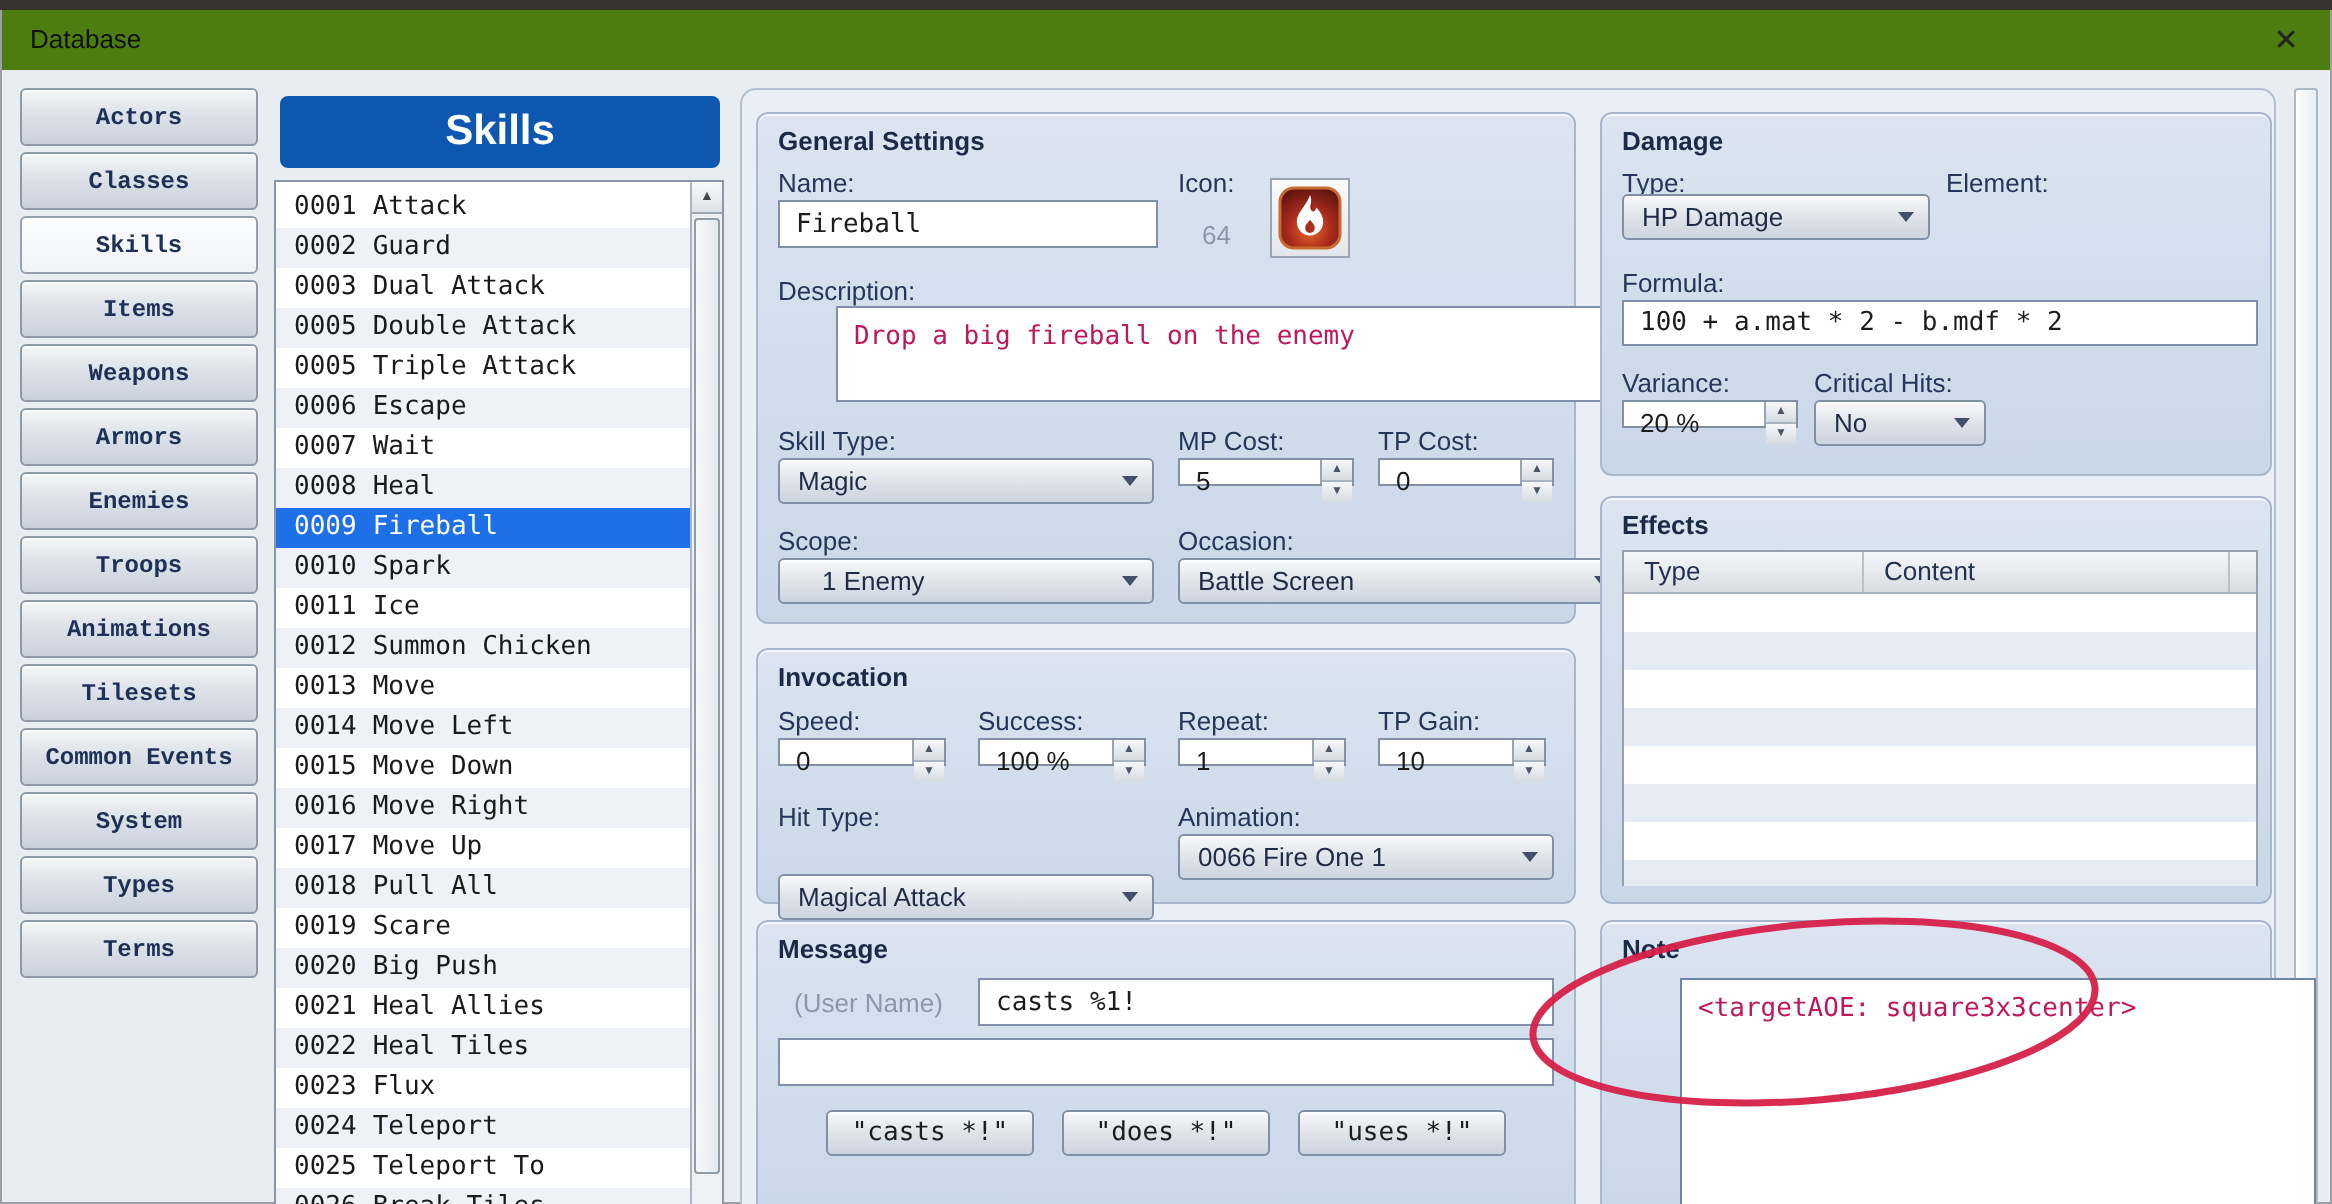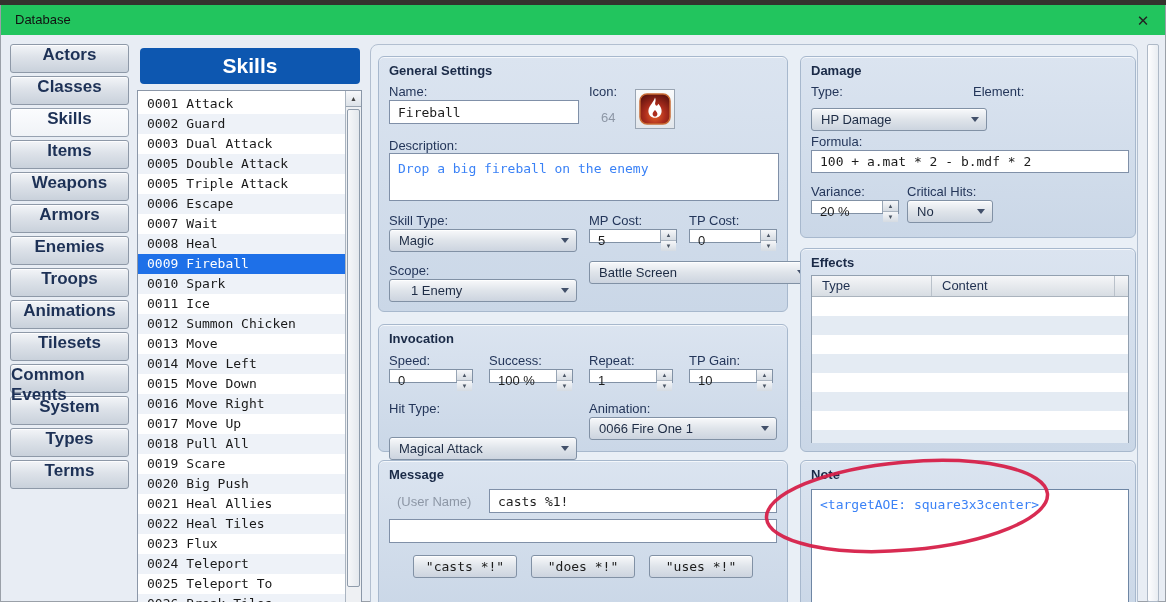--- a/index.html
+++ b/index.html
@@ -4,34 +4,35 @@
 <style>
   * { margin:0; padding:0; box-sizing:border-box; }
   html,body { width:1166px; height:602px; }
   body {
     position:relative; overflow:hidden;
     background:#e8edf4;
     font-family:"Liberation Sans", sans-serif;
     box-shadow: inset 0 0 0 1px #9aa0a8;
   }
   .topstrip { position:absolute; left:0; top:0; width:1166px; height:5px; background:#34332e; }
-  .titlebar { position:absolute; left:1px; top:5px; width:1164px; height:30px; background:#22c55e; }
+  .titlebar { position:absolute; left:1px; top:5px; width:1164px; height:30px; background:#4d7c0f; }
   .title-text { position:absolute; left:14px; top:7px; font-size:13px; color:#111; }
   .close-btn { position:absolute; right:10px; top:5px; width:24px; height:22px; text-align:center;
                font-size:15px; color:#222; line-height:22px; cursor:default; }
 
   
   .sidebar { position:absolute; left:10px; top:44px; width:119px; }
   .side-btn {
     width:119px; height:29px; margin-bottom:3px;
     background:linear-gradient(180deg,#f3f5f8 0%,#dde2e9 45%,#c9d1db 100%);
     border:1px solid #8e99a8; border-radius:3px;
-    font-size:17px; font-weight:600; color:#1d3156;
-    display:flex; align-items:flex-start; justify-content:center;
+    font-size:12px; font-weight:600; color:#1d3156;
+    display:flex; align-items:center; justify-content:center;
     box-shadow: inset 0 1px 0 rgba(255,255,255,.8);
+    font-family: Liberation Mono, monospace;
   }
   .side-btn.selected {
     background:linear-gradient(180deg,#fbfcfe 0%,#f0f3f7 100%);
     border-color:#97a2b1;
   }
 
   
   .skills-banner {
     position:absolute; left:140px; top:48px; width:220px; height:36px;
     background:#0d57b0; border-radius:4px;
@@ -87,22 +88,22 @@
   .lbl { position:absolute; font-size:13px; color:#24365a; white-space:nowrap; }
   .lbl.gray { color:#8d97a6; }
 
   .txt-input {
     position:absolute; height:24px; background:#fff; border:1px solid #8090a8;
     font-family:"DejaVu Sans Mono", monospace; font-size:13px; color:#1c1c1c;
     padding:0 0 0 8px; outline:none;
   }
   .txt-area {
     position:absolute; background:#fff; border:1px solid #8090a8;
-    font-family:"DejaVu Sans Mono", monospace; font-size:13px; color:#3b82f6;
-    padding:6px 8px; line-height:17px; overflow:hidden; white-space:pre;
+    font-family:"DejaVu Sans Mono", monospace; font-size:13px; color:#be185d;
+    padding:6px 8px; line-height:17px; overflow:hidden; white-space:pre;margin-left:29px;
   }
   .dropdown {
     position:absolute; height:23px;
     background:linear-gradient(180deg,#f8f9fb 0%,#dfe4ea 50%,#ccd4df 100%);
     border:1px solid #8191a5; border-radius:3px;
     display:flex; align-items:center; justify-content:space-between;
     padding:0 7px 0 9px; font-size:13px; color:#1e2c45;
     box-shadow: inset 0 1px 0 rgba(255,255,255,.8);
   }
   .dd-arrow { width:0; height:0; border-left:4px solid transparent; border-right:4px solid transparent;
@@ -289,21 +290,21 @@
         <div>▲</div>
         <div>▼</div>
       </span>
   </div>
   <div class="lbl" style="left:10px; top:206px;">Scope:</div>
   <div class="dropdown" style="left:10px; top:222px; width:188px;padding-left:21px;">
     <span>1 Enemy</span>
     <span class="dd-arrow"></span>
   </div>
   <div class="lbl" style="left:210px; top:206px;">Occasion:</div>
-  <div class="dropdown" style="left:210px; top:204px; width:224px;justify-content:space-between;">
+  <div class="dropdown" style="left:210px; top:222px; width:224px;justify-content:space-between;">
     <span>Battle Screen</span>
     <span class="dd-arrow"></span>
   </div>
 </div>
 
 <div class="panel" style="left:378px; top:324px; width:410px; height:128px;">
   <div class="panel-title">Invocation</div>
   <div class="lbl" style="left:10px; top:28px;">Speed:</div>
   <div class="spinner" style="left:10px; top:44px; width:84px;">
     <span class="spin-val">0</span>
@@ -354,21 +355,21 @@
   <input class="txt-input" style="left: 110px; top: 28px; width: 288px;" value="casts %1!">
   <input class="txt-input" style="left: 10px; top: 58px; width: 388px;" value="">
   <div class="msg-btn" style="left:34px; top:94px;">"casts *!"</div>
   <div class="msg-btn" style="left:152px; top:94px;">"does *!"</div>
   <div class="msg-btn" style="left:270px; top:94px;">"uses *!"</div>
 </div>
 
 <div class="panel" style="left:800px; top:56px; width:336px; height:182px;">
   <div class="panel-title">Damage</div>
   <div class="lbl" style="left:10px; top:27px;">Type:</div>
-  <div class="dropdown" style="left:10px; top:51px; width:176px;">
+  <div class="dropdown" style="left:10px; top:40px; width:154px;">
     <span>HP Damage</span>
     <span class="dd-arrow"></span>
   </div>
   <div class="lbl" style="left:172px; top:27px;">Element:</div>
   <div class="lbl" style="left:10px; top:77px;">Formula:</div>
   <input class="txt-input" style="left: 10px; top: 93px; width: 318px; height: 23px;" value="100 + a.mat * 2 - b.mdf * 2">
   <div class="lbl" style="left:10px; top:127px;">Variance:</div>
   <div class="spinner" style="left:10px; top:143px; width:88px;">
     <span class="spin-val">20 %</span>
     <span class="spin-btns">

